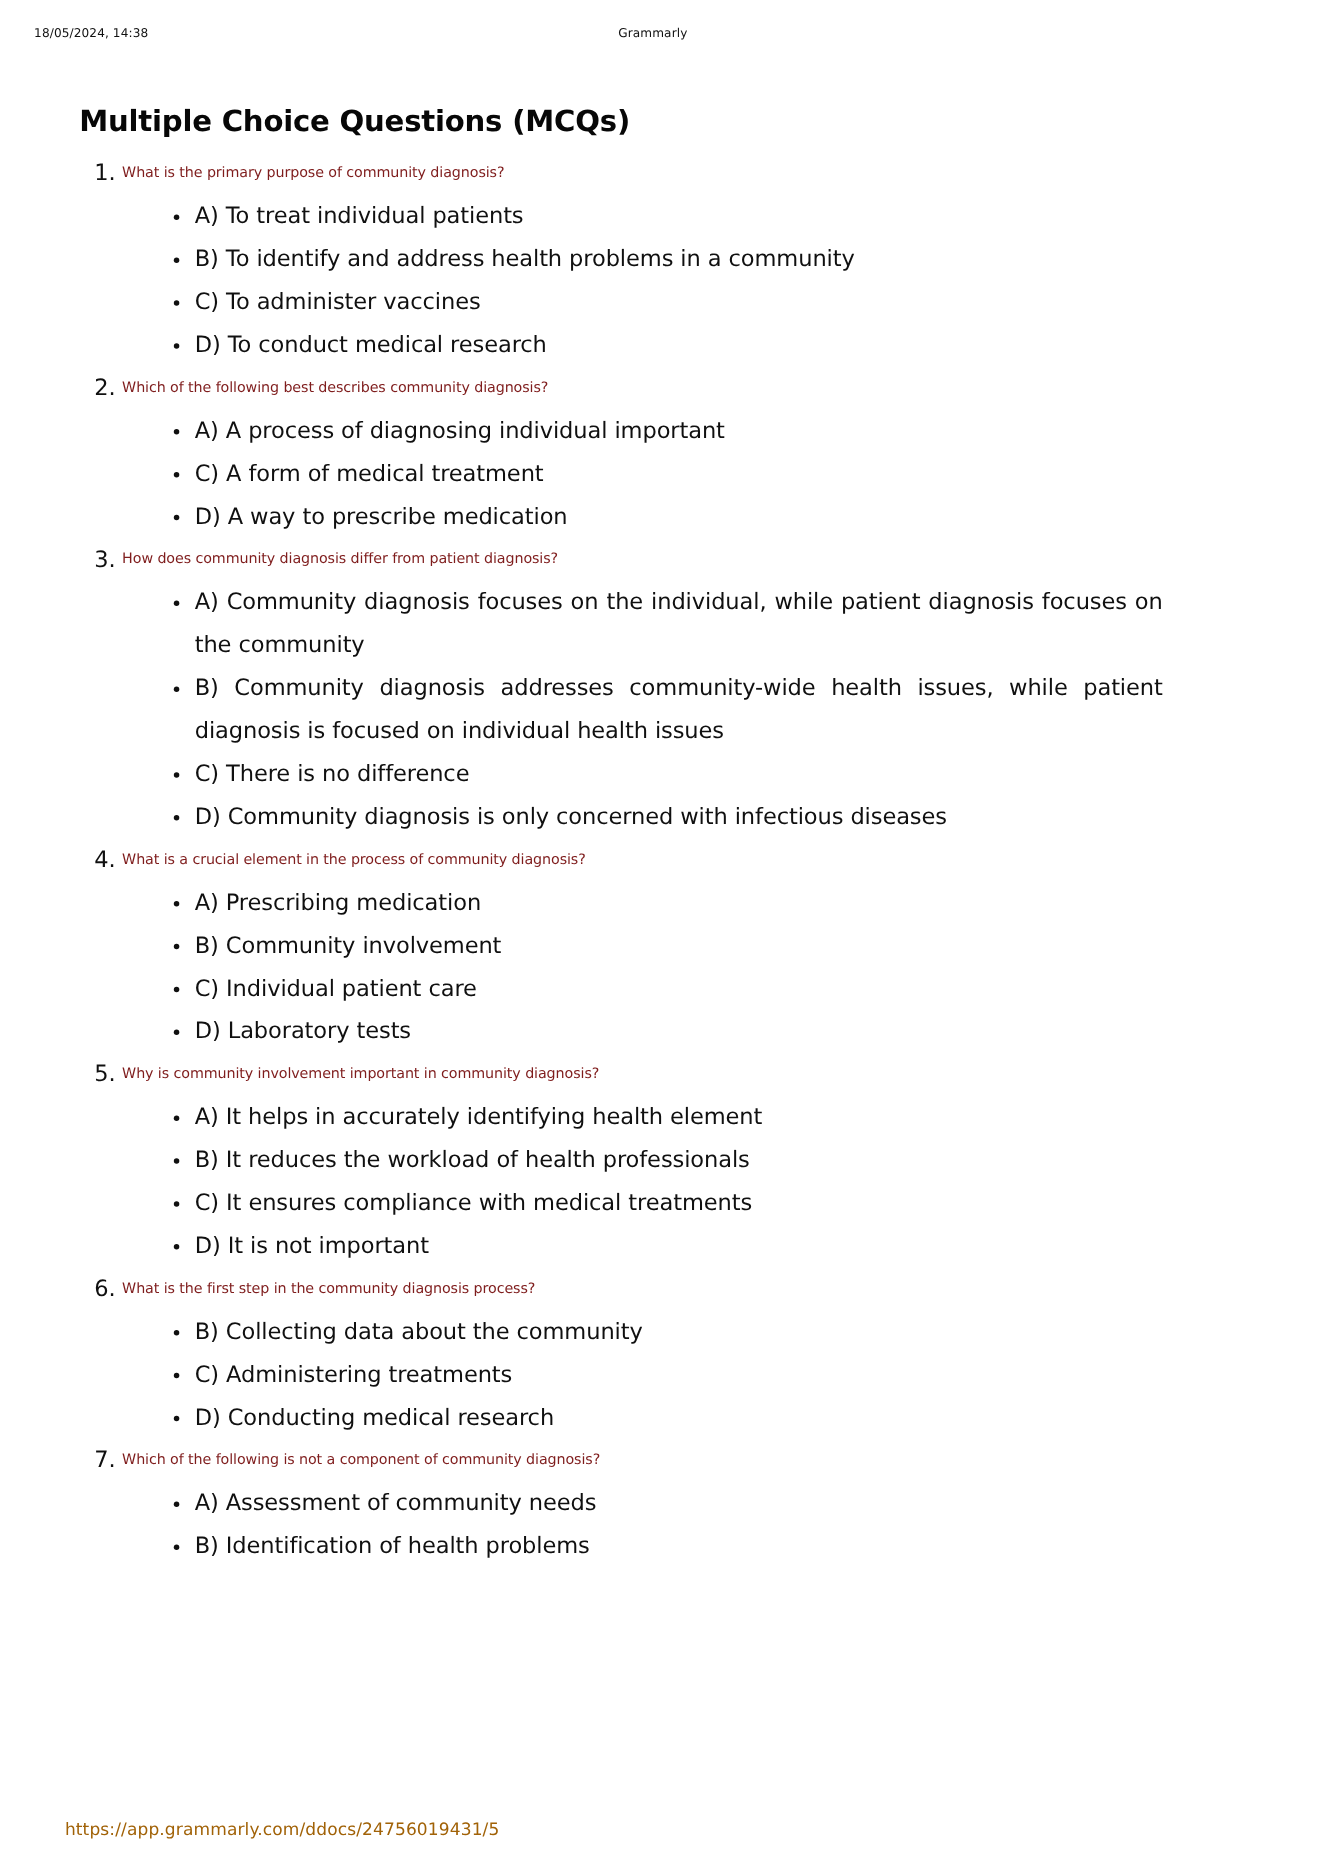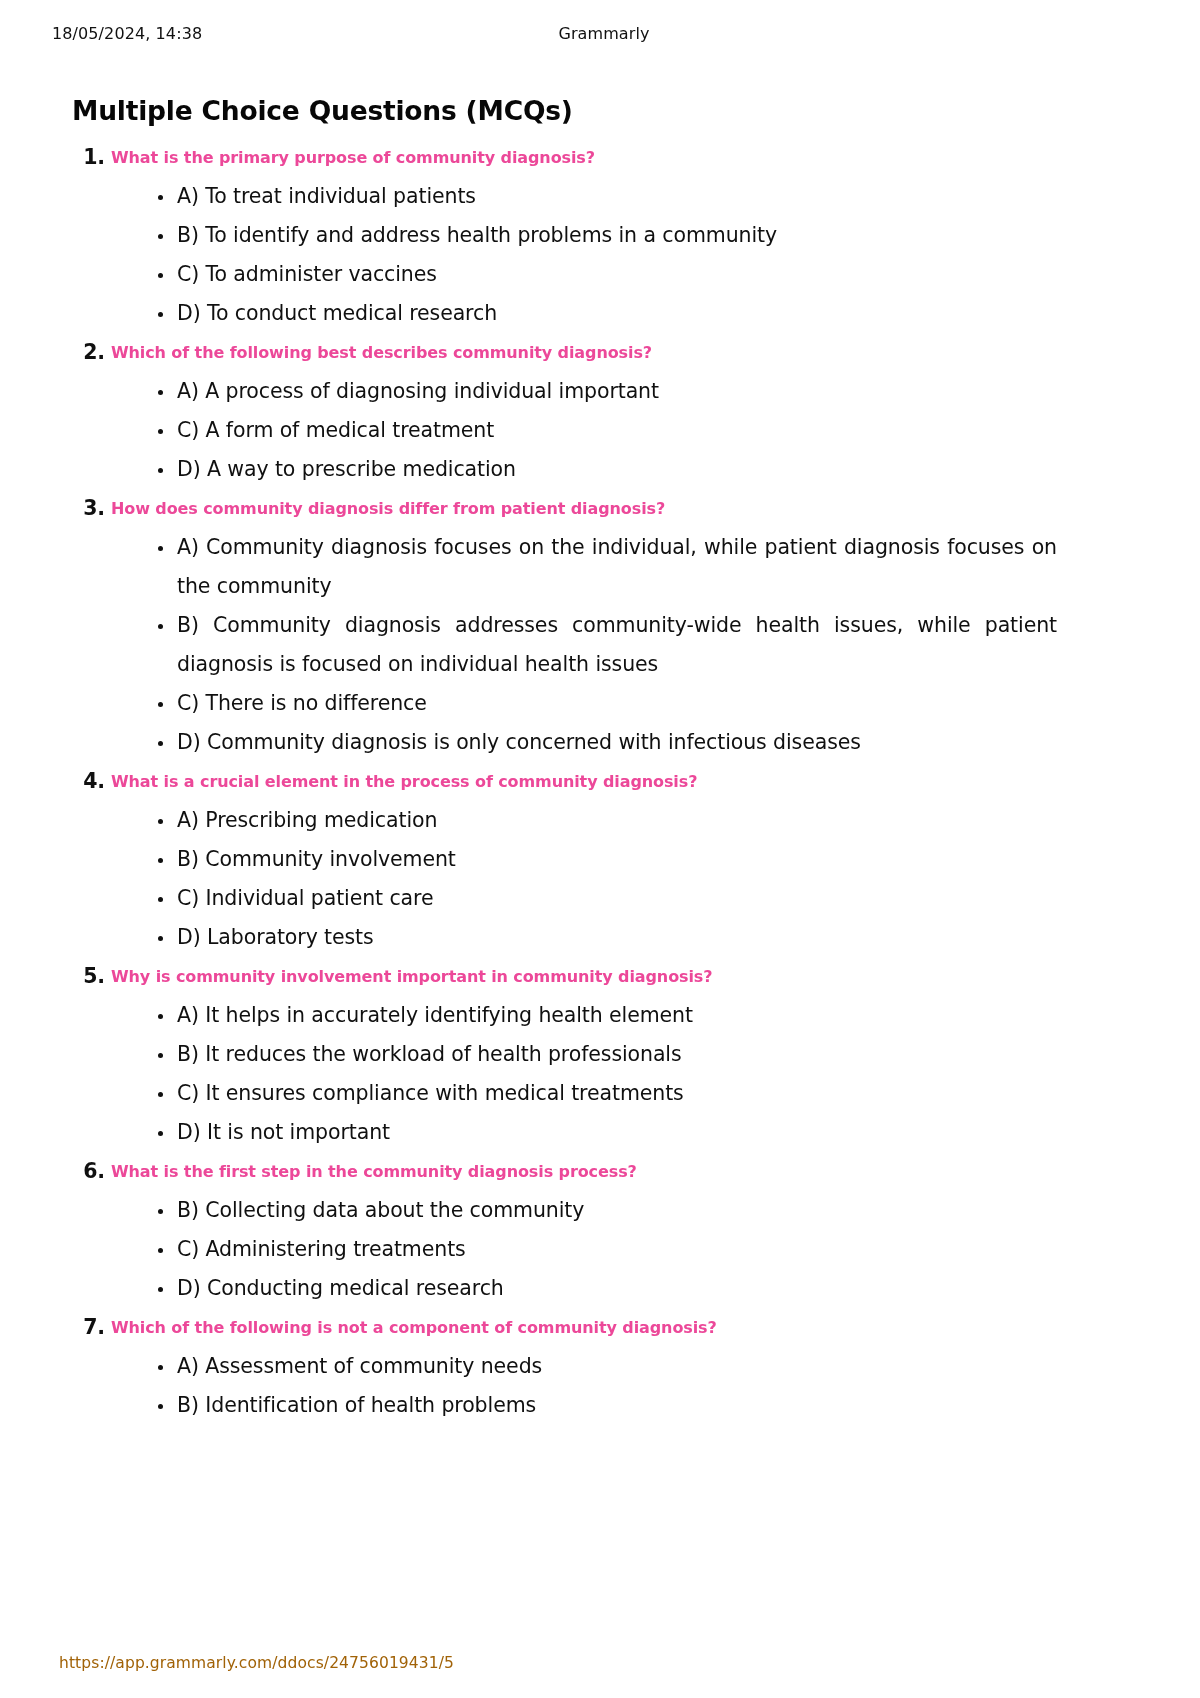--- a/index.html
+++ b/index.html
@@ -21,26 +21,26 @@
     inset: 0;
     width: 1200px;
     height: 1698px;
     background: #fff;
   }
 
   
   .doc-header {
     position: absolute;
     top: 24px;
-    left: 52px;
+    left: 31px;
     right: 44px;
     height: 22px;
     display: flex;
     align-items: flex-start;
-    font-size: 16px;
+    font-size: 11px;
     letter-spacing: 0.1px;
     color: #111;
   }
   .doc-header .hdr-date {
     flex: 0 0 auto;
     white-space: nowrap;
   }
   .doc-header .hdr-center {
     position: absolute;
     left: 0;
@@ -75,26 +75,25 @@
     padding: 0;
     counter-reset: qnum;
   }
   li.question {
     position: relative;
     margin: 0 0 0 0;
     padding: 0 0 0 54px;
     counter-increment: qnum;
   }
   li.question > .q-text {
-    font-size: 16px;
+    font-size: 13px;
     line-height: 39px;
     letter-spacing: -0.1px;
-    color: #ec4899;
-    position: relative;
-    font-weight: bold;
+    color: #7f1d1d;
+    position: relative;
   }
   li.question > .q-text::before {
     content: counter(qnum) ".";
     position: absolute;
     left: -36px;
     width: 30px;
     text-align: right;
     font-size: 20.5px;
     color: #101010;
   }

